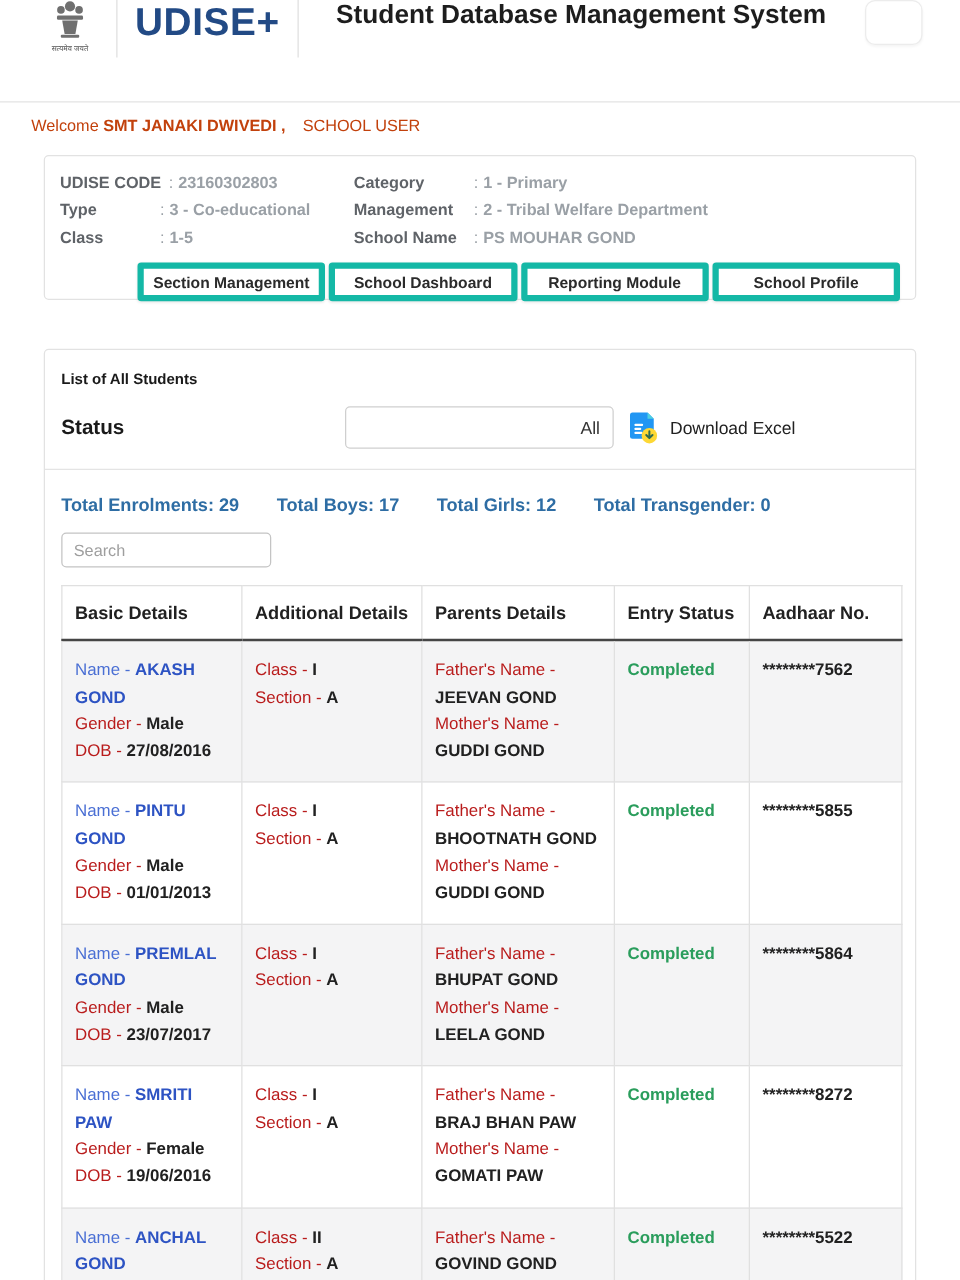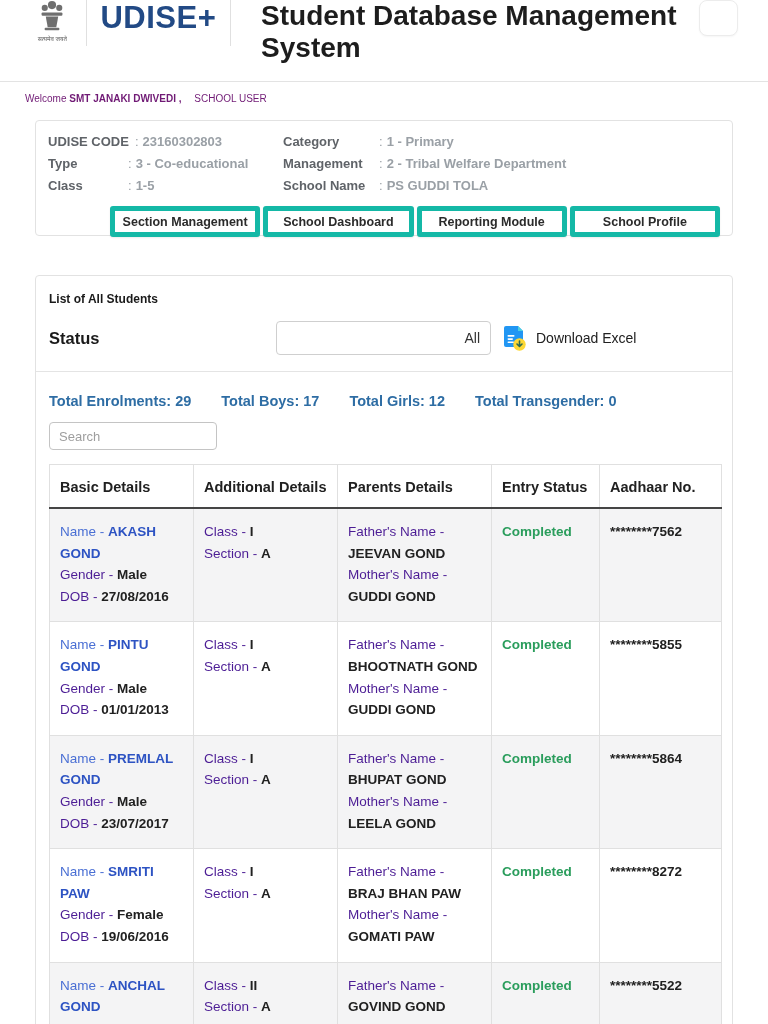--- a/index.html
+++ b/index.html
@@ -5,25 +5,25 @@
   * { margin:0; padding:0; box-sizing:border-box; }
   html,body { width:768px; background:#ffffff; font-family:"Liberation Sans", sans-serif; color:#212121; }
   body { height:1024px; overflow:hidden; }
 
   
   .header { height:82px; display:flex; padding-left:33px; padding-right:30px; border-bottom:1px solid #e3e3e3; background:#fff; }
   .emblem-wrap { display:flex; flex-direction:column; align-items:center; width:46px; }
   .emblem-caption { font-size:6px; color:#555; margin-top:1px; white-space:nowrap; }
   .vdiv { width:1px; height:46px; background:#e0e0e0; margin:0 14px; }
   .brand { font-size:31px; font-weight:700; color:#224a85; letter-spacing:0.5px; }
-  .header-title { font-size:28px; font-weight:700; color:#1d1d1d; margin-left:16px; }
+  .header-title { font-size:21px; font-weight:700; color:#1d1d1d; margin-left:16px; }
   .header-box { margin-left:auto; width:46px; height:36px; border:1px solid #ececec; border-radius:8px; background:#fff; box-shadow:0 1px 2px rgba(0,0,0,0.04); }
 
   
-  .welcome { padding:11px 0 10px 25px; font-size:10px; color:#701a75; }
+  .welcome { padding:11px 0 10px 25px; font-size:13px; color:#c2410c; }
   .welcome b { font-weight:700; }
   .welcome .role { margin-left:10px; }
 
   
   .card { width:698px; margin-left:35px; border:1px solid #e2e2e2; border-radius:4px; background:#fff; }
   .info-card { margin-top:6px; padding:10px 12px 0; position:relative; }
   .info-grid { display:grid; grid-template-columns:205px 1fr; column-gap:40px; row-gap:0; font-size:13px;gap:30px; }
   .info-col .info-line { display:flex; line-height:22px; }
   .info-line .lblb { font-weight:700; color:#5f6368; white-space:nowrap; }
   .info-line .colon { color:#9aa0a6; margin:0 4px 0 6px; }
@@ -50,21 +50,21 @@
 
   .search-input { margin-top:13px; width:168px; height:28px; border:1px solid #c4c4c4; border-radius:4px; padding:0 9px; font-family:"Liberation Sans",sans-serif; font-size:13px; color:#a16207; }
   .search-input::placeholder { color:#9e9e9e; }
 
   
   table.students { margin-top:14px; width:672px; border-collapse:collapse; table-layout:fixed; }
   table.students th, table.students td { border:1px solid #e0e0e0; }
   table.students th { font-size:14.5px; font-weight:700; color:#212121; text-align:left; padding:14px 10px 12px; background:#fff; border-bottom:2px solid #454545; }
   table.students td { padding:12px 10px 14px; vertical-align:top; font-size:13.5px; line-height:1.6; color:#212121; }
   tr.alt td { background:#f4f4f5; }
-  .lbl { color:#4c1d95; }
+  .lbl { color:#b91c1c; }
   .val { font-weight:700; color:#212121; }
   .name-lbl { color:#4a6fd4; }
   .student-name { font-weight:700; color:#2d53c3; text-decoration:none; cursor:pointer; }
   .completed { font-weight:700; color:#2a9d5c; }
   .aadhaar-val { font-weight:700; color:#212121; }
 </style>
 </head>
 <body>
 
 <div class="header">
@@ -120,21 +120,21 @@
           <span class="val">1 - Primary</span>
         </div>
         <div class="info-line">
           <span class="lblb">Management</span>
           <span class="colon">:</span>
           <span class="val">2 - Tribal Welfare Department</span>
         </div>
         <div class="info-line">
           <span class="lblb">School Name</span>
           <span class="colon">:</span>
-          <span class="val">PS GUDDI TOLA</span>
+          <span class="val">PS MOUHAR GOND</span>
         </div>
       </div>
   </div>
   <div class="tabs-row" id="tabs-row">
       <button class="tab-btn">Section Management</button>
       <button class="tab-btn">School Dashboard</button>
       <button class="tab-btn">Reporting Module</button>
       <button class="tab-btn">School Profile</button>
     </div>
 </div>

